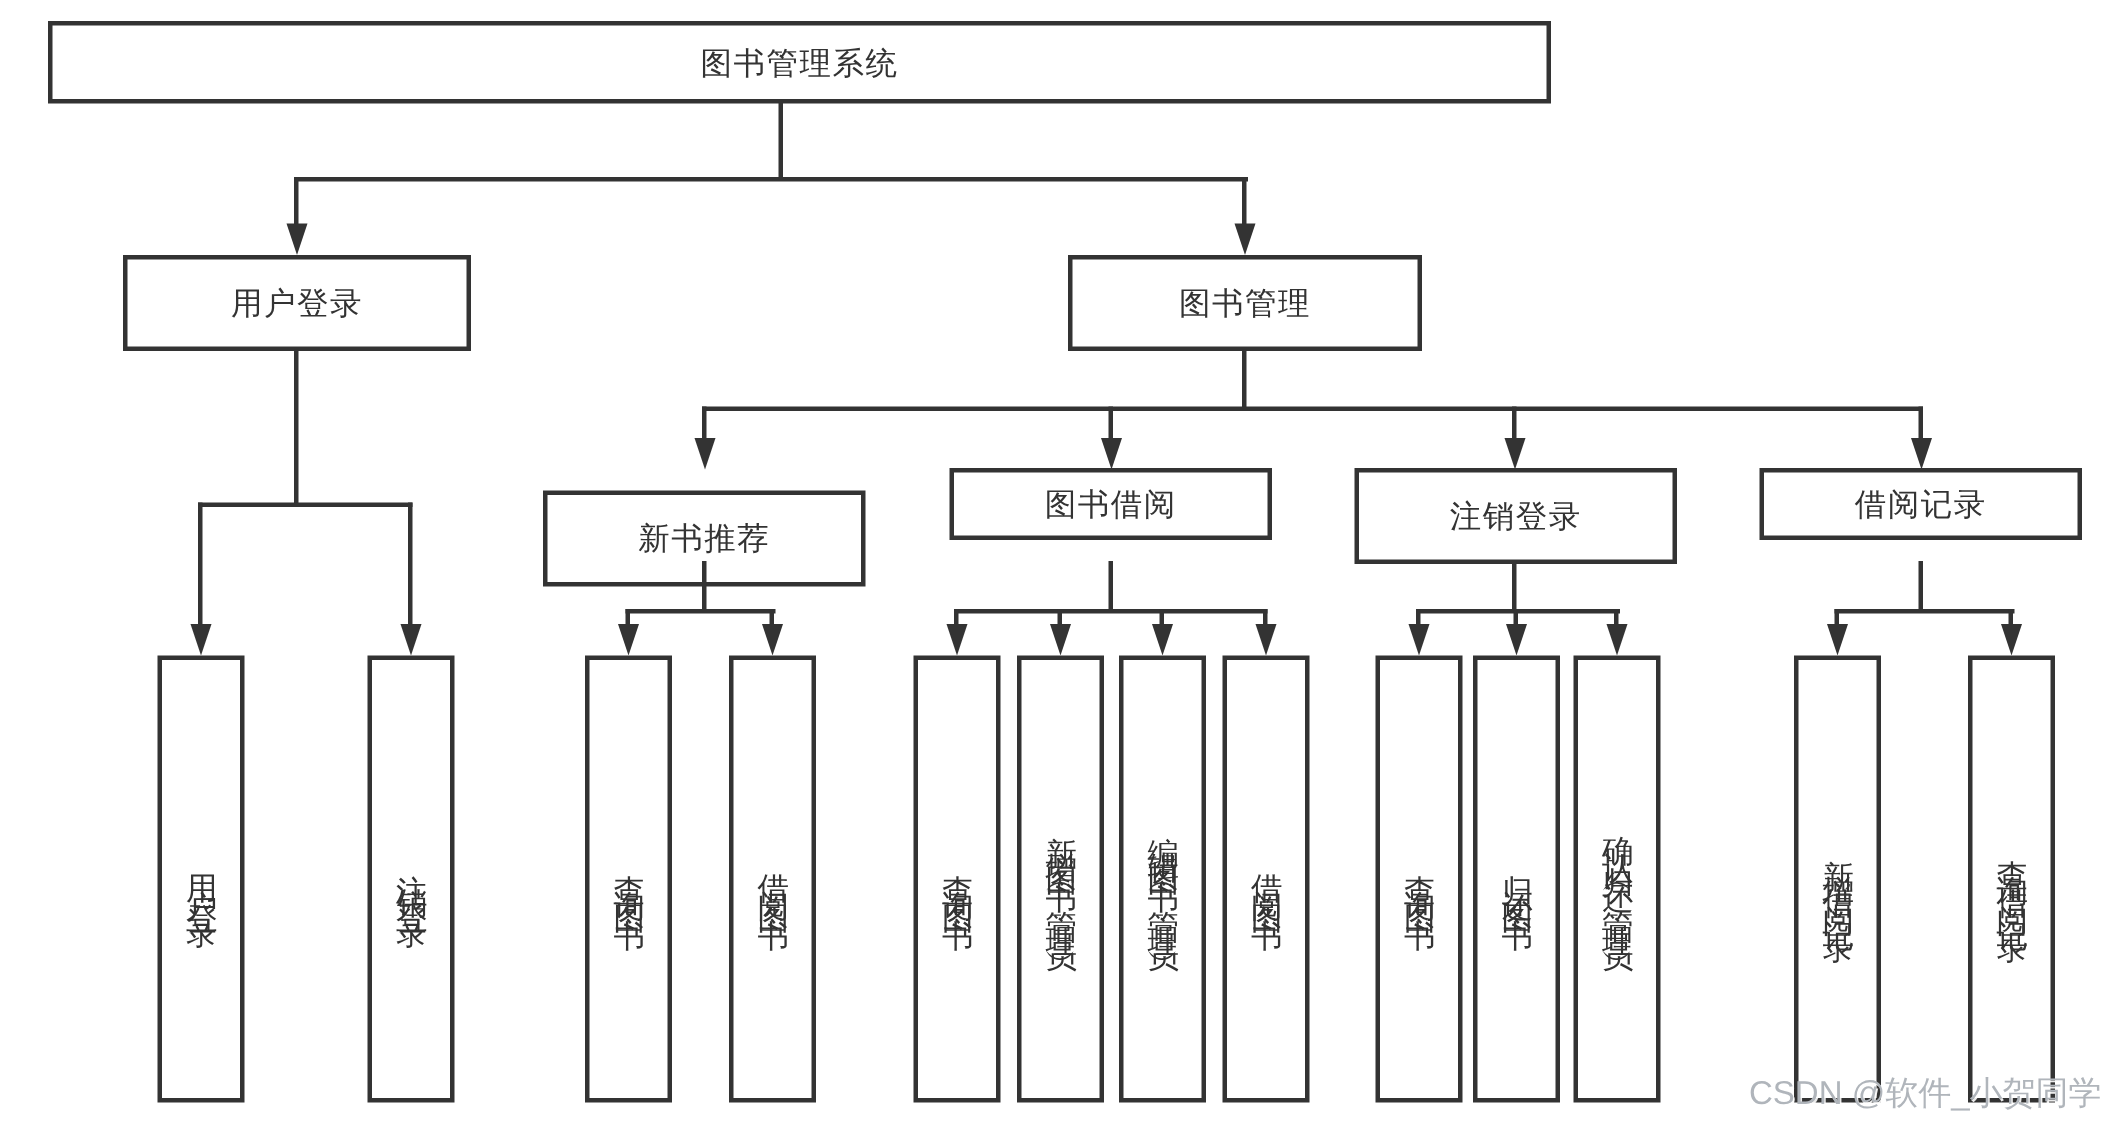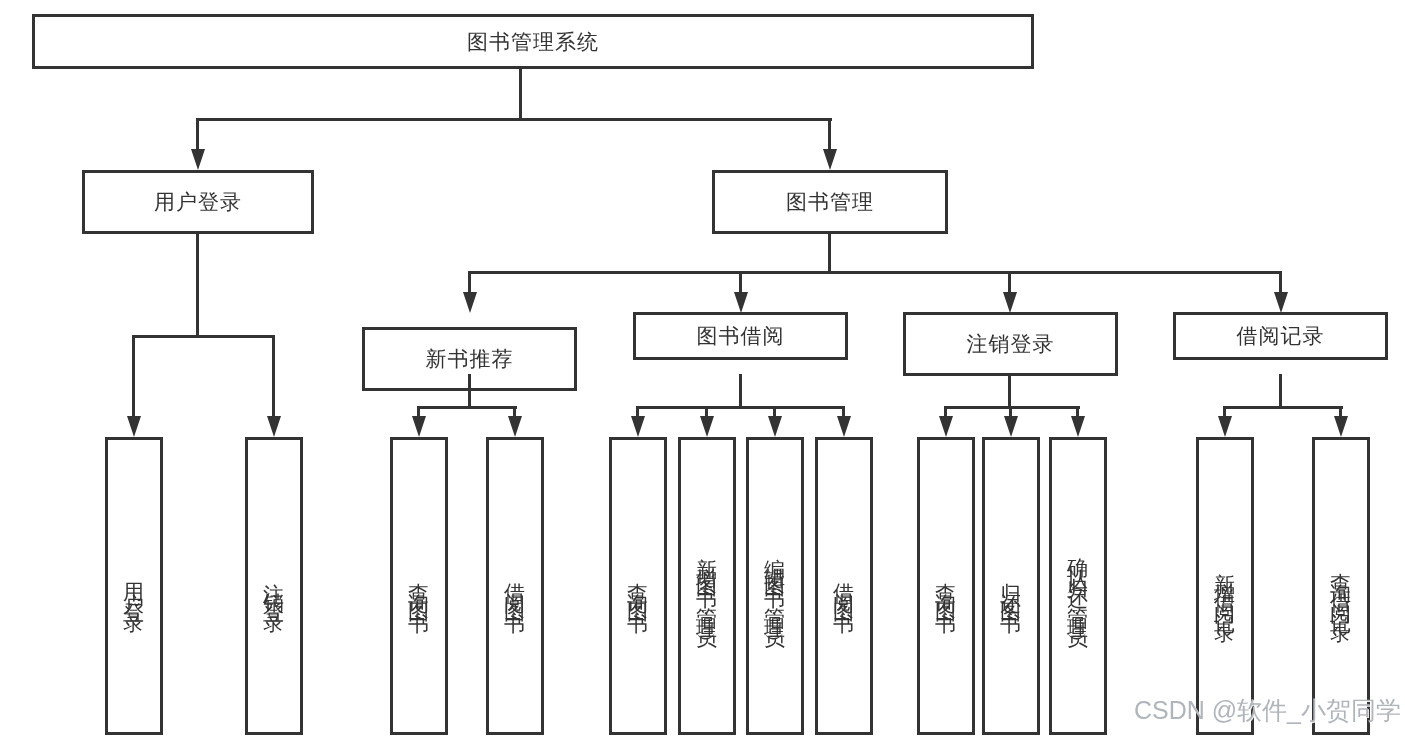--- a/index.html
+++ b/index.html
@@ -37,22 +37,22 @@
   .vl{position:absolute;width:3px;background:var(--line);}
   .hl{position:absolute;height:3px;background:var(--line);}
   .ah{
     position:absolute;width:0;height:0;
     border-left:7px solid transparent;
     border-right:7px solid transparent;
     border-top:21px solid var(--line);
   }
   .watermark{
     position:absolute;
-    right:4px;bottom:20px;
-    font-size:25px;
+    right:4px;bottom:3px;
+    font-size:22px;
     color:var(--wm);
     text-shadow:1px 1px 0 rgba(255,255,255,0.9);
     white-space:nowrap;
   }
 </style>
 </head>
 <body>
 
 <div class="canvas">
 

